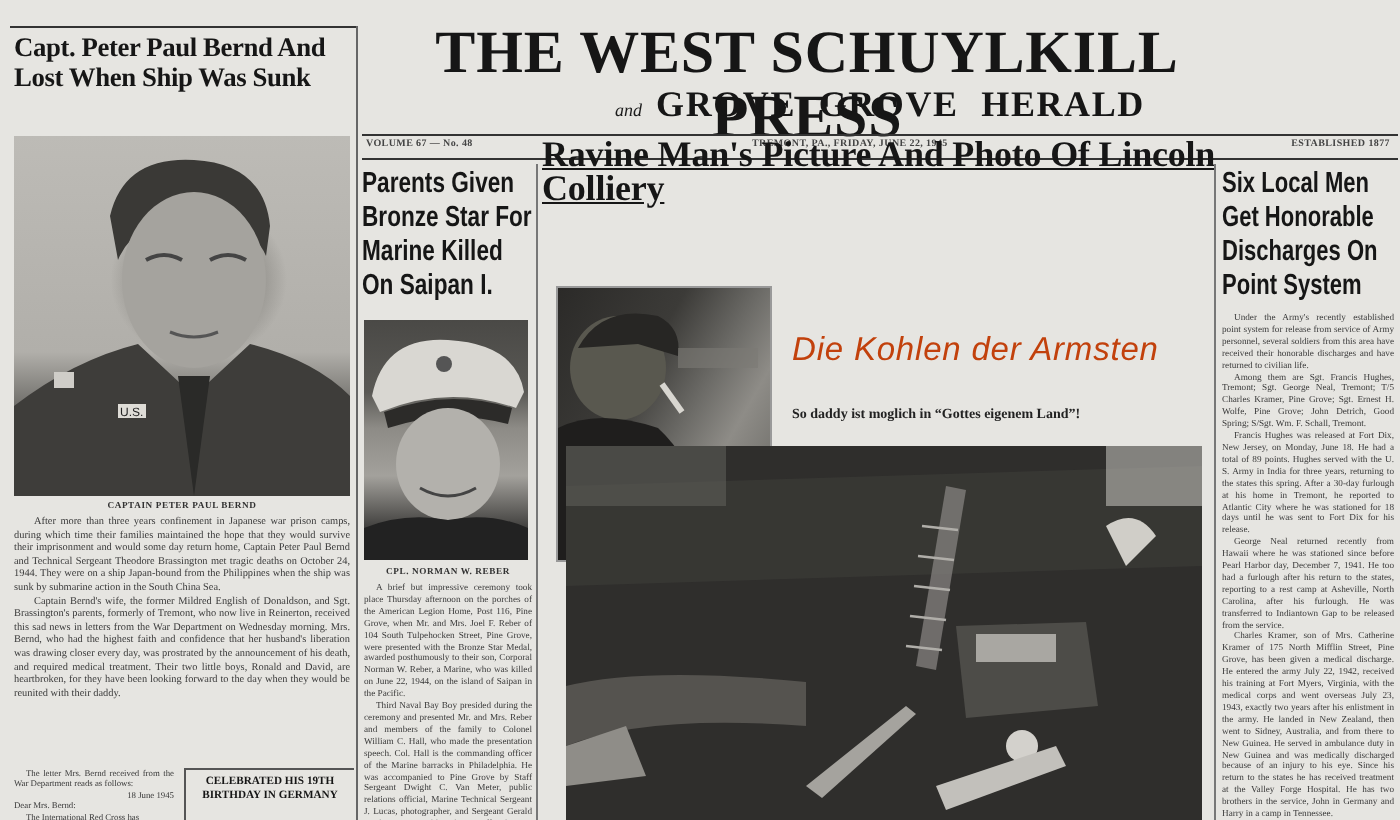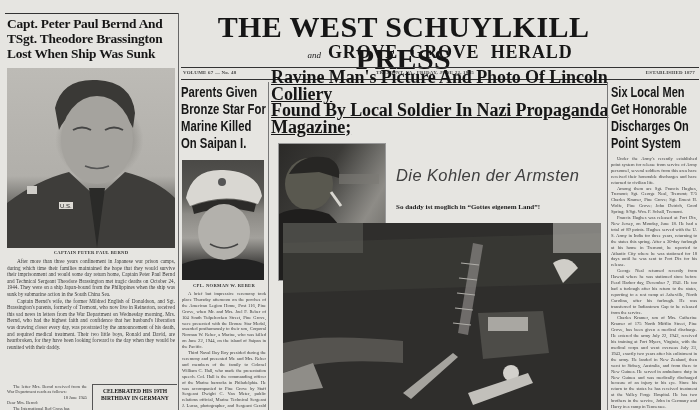--- a/index.html
+++ b/index.html
@@ -11,21 +11,20 @@
   .body-text { font-family:"Liberation Serif", serif; font-size:5.2px; line-height:6.6px; color:#3a3a3a; text-align:justify; }
   .caption { font-family:"Liberation Serif", serif; font-size:4.6px; font-weight:bold; letter-spacing:0.3px; color:#333; text-align:center; }
   .photo { position:absolute; overflow:hidden; }
 </style>
 </head>
 <body>
 
 <div class="rule" style="left:5px;top:13px;width:173px;height:1px;"></div>
 <div class="abs hl" style="left:7px;top:16px;width:172px;font-size:13.4px;line-height:15px;letter-spacing:-0.2px;">
   <div>Capt. Peter Paul Bernd And</div>
-  <div>TSgt. Theodore Brassington</div>
   <div>Lost When Ship Was Sunk</div>
 </div>
 
 <div class="photo" style="left:7px;top:68px;width:168px;height:180px;background:radial-gradient(ellipse 35% 30% at 55% 40%, #a8a6a0 0%, #8f8d88 45%, transparent 75%), linear-gradient(180deg,#bdbbb6 0%,#b1afaa 60%,#5a5955 80%,#3b3a38 100%);">
   <svg width="168" height="180" viewBox="0 0 168 180">
     <path d="M48 40 Q55 10 90 12 Q125 14 128 45 L126 60 Q120 45 90 40 Q60 42 52 62 Z" fill="#3a3936"></path>
     <ellipse cx="90" cy="72" rx="36" ry="44" fill="#a5a39e"></ellipse>
     <path d="M66 62 Q75 57 84 62" stroke="#444" stroke-width="2" fill="none"></path>
     <path d="M98 62 Q107 57 116 62" stroke="#444" stroke-width="2" fill="none"></path>
     <path d="M78 98 Q90 103 102 98" stroke="#555" stroke-width="1.5" fill="none"></path>
@@ -89,35 +88,34 @@
 </div>
 <div class="abs caption" style="left:181px;top:283px;width:86px;">CPL. NORMAN W. REBER</div>
 <div class="abs body-text" style="left:182px;top:291px;width:84px;font-size:4.6px;line-height:5.9px;">
   <p style="margin:0;text-indent:6px;">A brief but impressive ceremony took place Thursday afternoon on the porches of the American Legion Home, Post 116, Pine Grove, when Mr. and Mrs. Joel F. Reber of 104 South Tulpehocken Street, Pine Grove, were presented with the Bronze Star Medal, awarded posthumously to their son, Corporal Norman W. Reber, a Marine, who was killed on June 22, 1944, on the island of Saipan in the Pacific.</p>
   <p style="margin:0;text-indent:6px;">Third Naval Bay Boy presided during the ceremony and presented Mr. and Mrs. Reber and members of the family to Colonel William C. Hall, who made the presentation speech. Col. Hall is the commanding officer of the Marine barracks in Philadelphia. He was accompanied to Pine Grove by Staff Sergeant Dwight C. Van Meter, public relations official, Marine Technical Sergeant J. Lucas, photographer, and Sergeant Gerald Duck, assistant public relations official.</p>
 </div>
 <div class="rule" style="left:268px;top:82px;width:1px;height:328px;background:#777;"></div>
 
 <div class="abs hl" style="left:271px;top:69px;width:340px;font-size:18px;line-height:16.5px;letter-spacing:-0.1px;text-decoration:underline;">
   <div>Ravine Man's Picture And Photo Of Lincoln Colliery</div>
-  <div>Found By Local Soldier In Nazi Propaganda Magazine;</div>
 </div>
 
 <div class="photo" style="left:278px;top:143px;width:106px;height:136px;background:linear-gradient(120deg,#2b2a28 0%,#3c3b38 35%,#6b6a66 55%,#8e8c87 70%,#5e5d59 100%);border:1px solid #999;">
   <svg width="106" height="136" viewBox="0 0 106 136">
     <ellipse cx="30" cy="40" rx="24" ry="26" fill="#59584f"></ellipse>
     <path d="M10 30 Q22 8 50 14 Q62 20 60 34 L40 28 Z" fill="#272624"></path>
     <line x1="52" y1="48" x2="62" y2="62" stroke="#d8d6d0" stroke-width="3"></line>
     <path d="M0 136 L0 70 Q20 60 50 70 Q72 90 80 136 Z" fill="#1f1e1d"></path>
     <path d="M66 110 Q80 104 94 114 Q96 128 80 134 Q68 130 66 110 Z" fill="#cfcdc7"></path>
     <rect x="60" y="30" width="40" height="10" fill="#7c7a75" opacity="0.6"></rect>
   </svg>
 </div>
 
-<div class="abs" style="left:396px;top:166px;width:210px;font-family:'Liberation Sans',sans-serif;font-style:italic;font-size:16.5px;color:#404040;letter-spacing:0.4px;">Die Kohlen der Armsten</div>
+<div class="abs" style="left:396px;top:166px;width:210px;font-family:'Liberation Sans',sans-serif;font-style:italic;font-size:16.5px;color:#c2410c;letter-spacing:0.4px;">Die Kohlen der Armsten</div>
 <div class="abs" style="left:396px;top:203px;width:212px;font-family:'Liberation Serif',serif;font-weight:bold;font-size:7px;color:#222;">So daddy ist moglich in “Gottes eigenem Land”!</div>
 
 <div class="photo" style="left:283px;top:223px;width:318px;height:187px;background:linear-gradient(180deg,#3d3c39 0%,#2e2d2b 30%,#41403d 55%,#2a2927 80%,#1f1e1d 100%);">
   <svg width="318" height="187" viewBox="0 0 318 187">
     <rect x="0" y="0" width="318" height="187" fill="#2f2e2c"></rect>
     <path d="M0 20 L318 10 L318 60 L0 70 Z" fill="#3a3936" opacity="0.8"></path>
     <rect x="270" y="0" width="48" height="30" fill="#bcbab5" opacity="0.6"></rect>
     <path d="M190 20 L175 110 L185 112 L200 22 Z" fill="#8a8884" opacity="0.7"></path>
     <g stroke="#b0aea9" stroke-width="1.2">
         <line x1="178" y1="40" x2="196" y2="42"></line>

